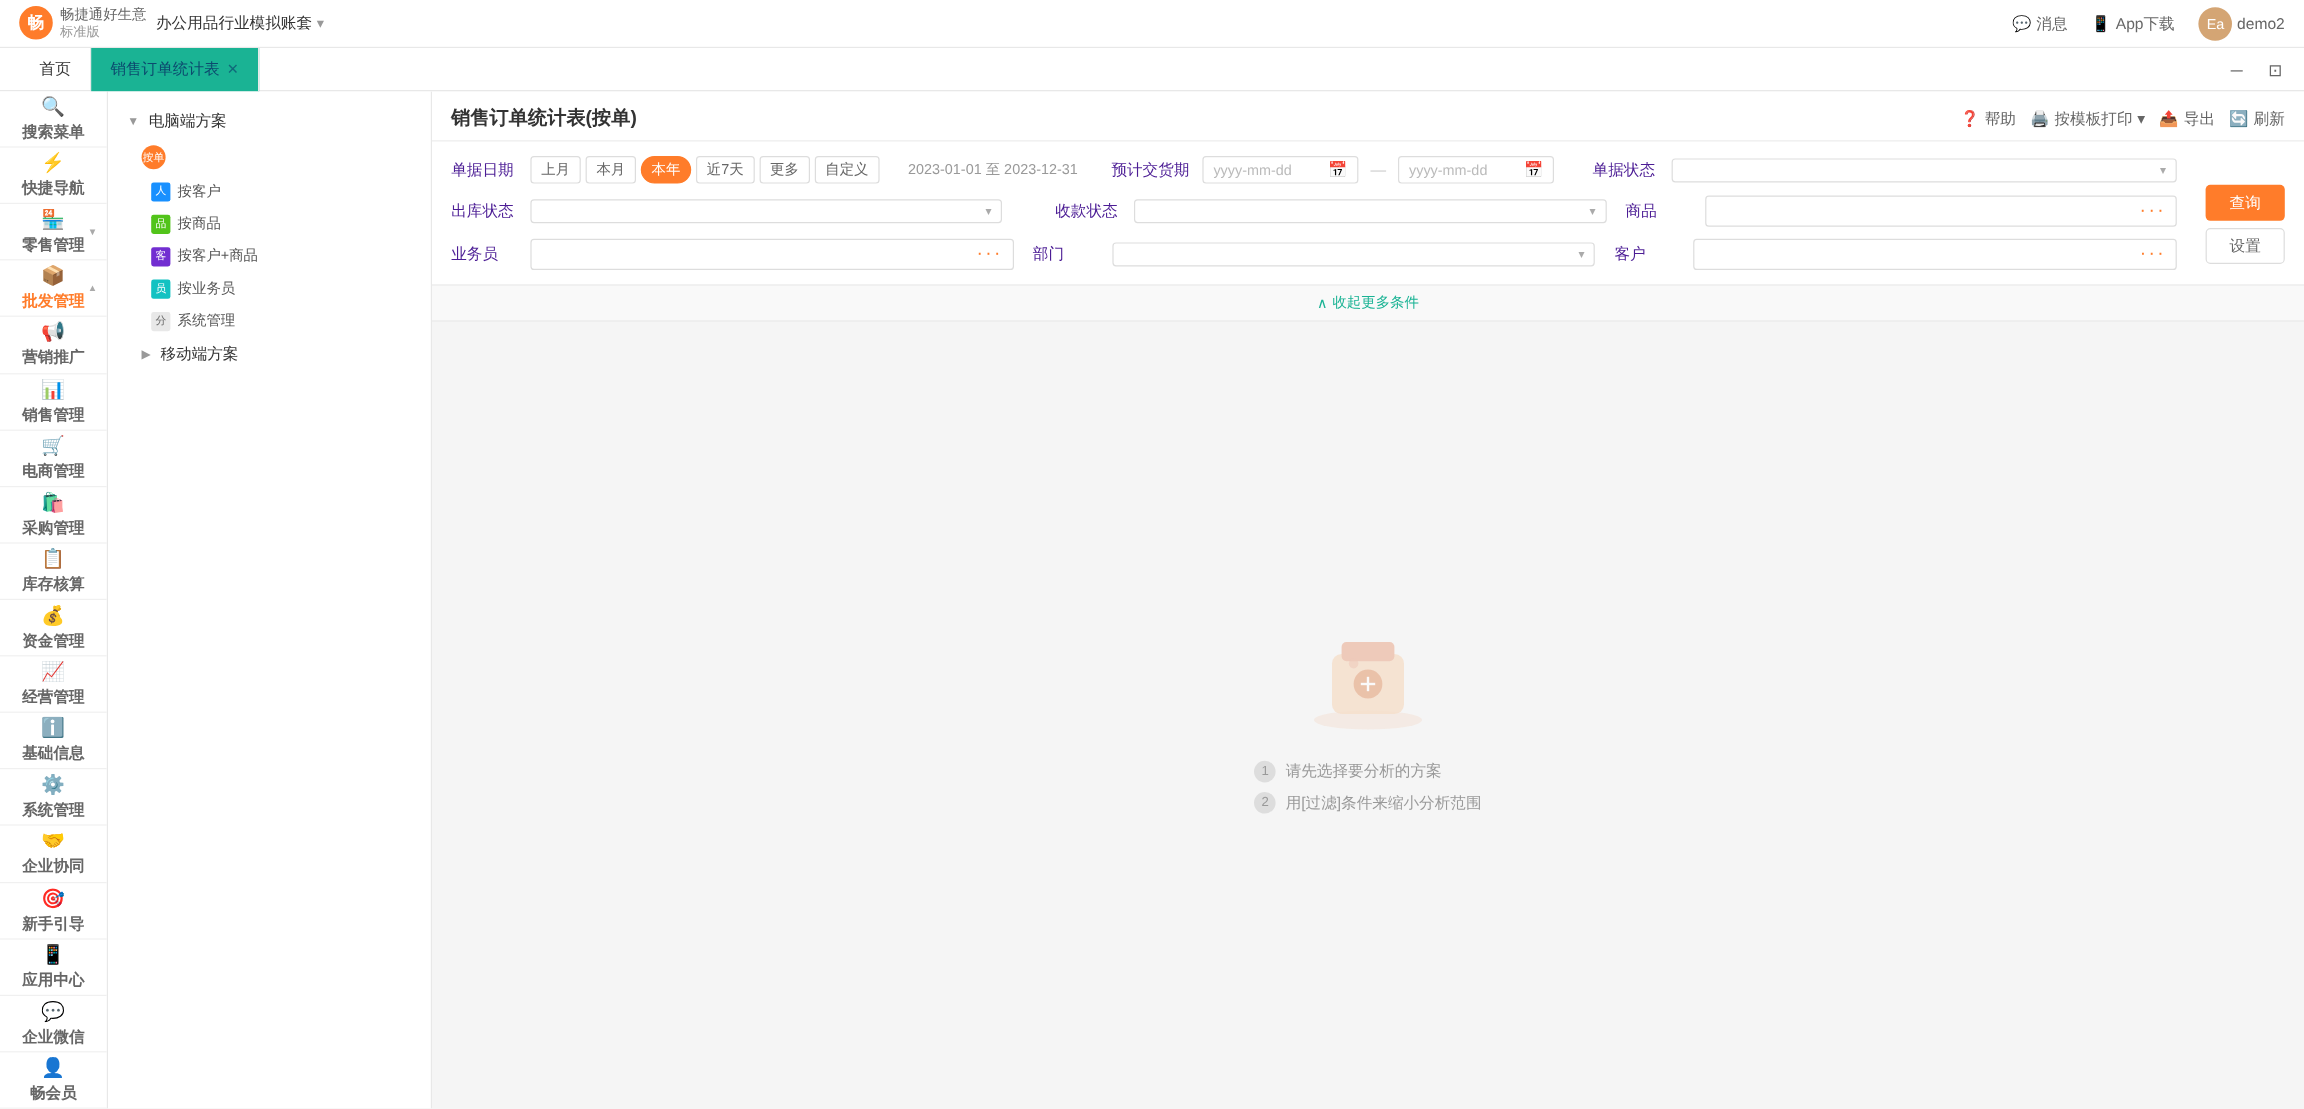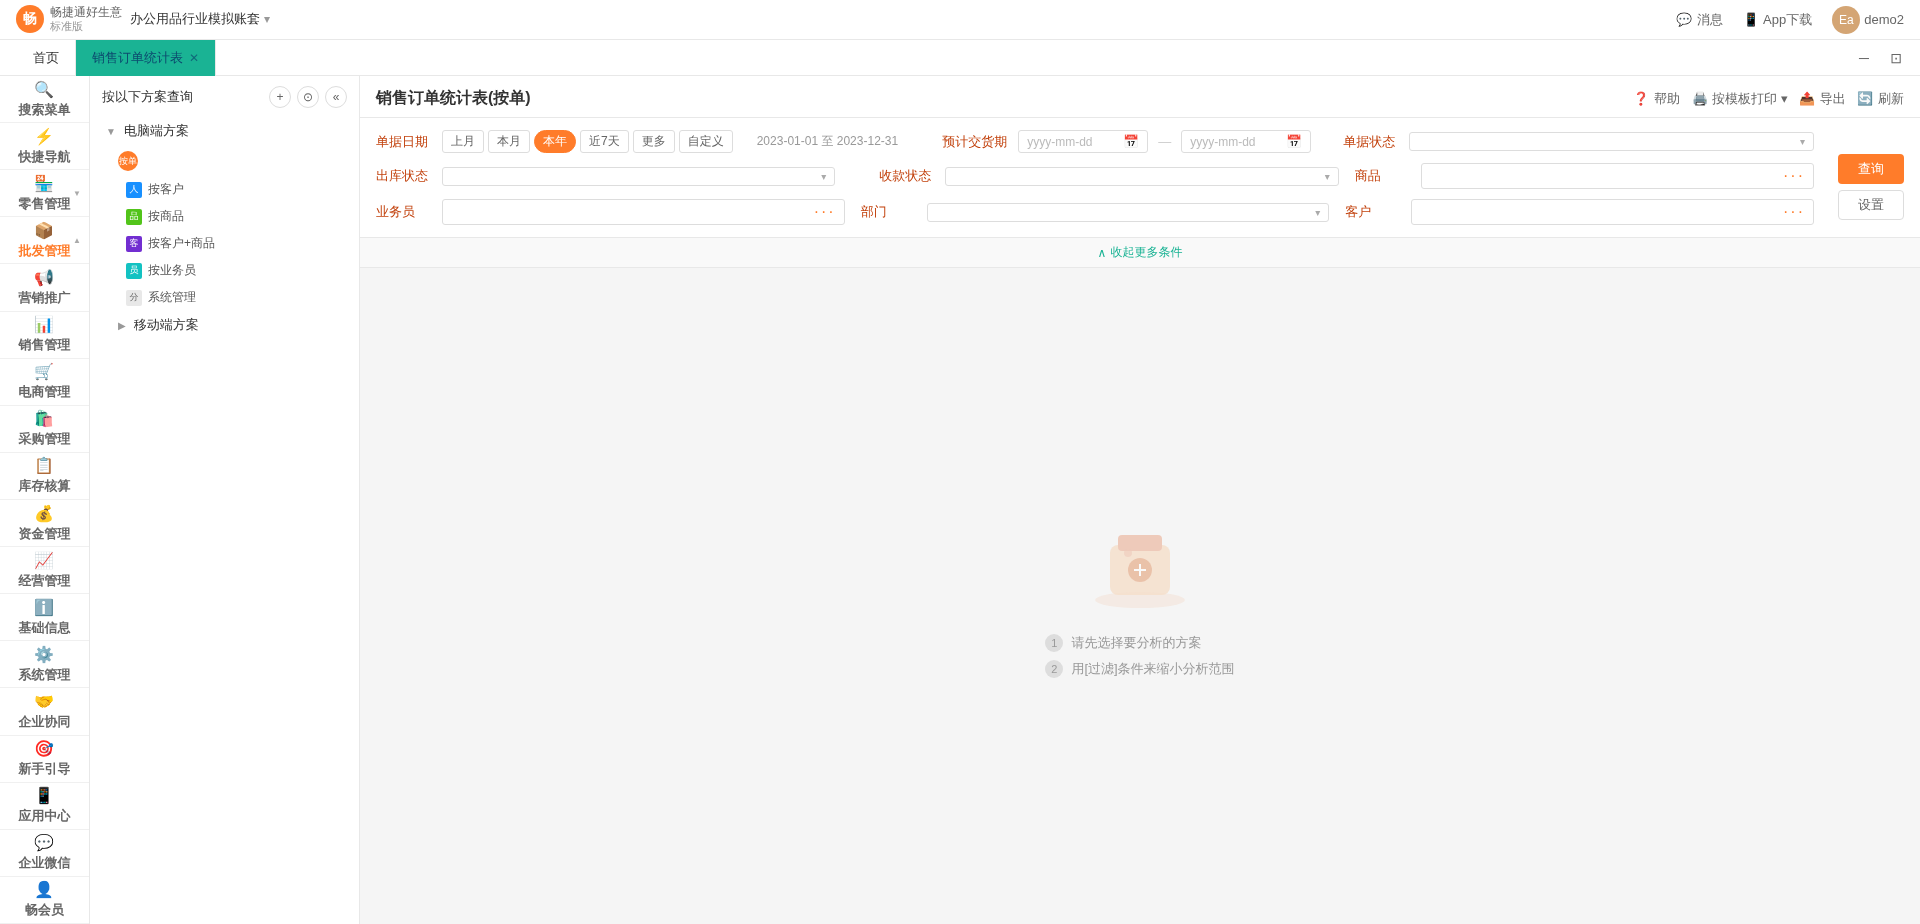--- a/index.html
+++ b/index.html
@@ -66,21 +66,21 @@
     .page-header { background: #fff; padding: 12px 16px 8px; border-bottom: 1px solid #e8e8e8; display: flex; align-items: center; justify-content: space-between; flex-shrink: 0; }
     .page-title { font-size: 16px; font-weight: 600; color: #333; }
     .page-actions { display: flex; align-items: center; gap: 12px; }
     .page-action { display: flex; align-items: center; gap: 4px; font-size: 13px; color: #666; cursor: pointer; }
 
     
     .filter-form { background: #fff; padding: 12px 16px; border-bottom: 1px solid #e8e8e8; flex-shrink: 0; }
     .filter-row { display: flex; align-items: center; gap: 16px; margin-bottom: 10px; }
     .filter-row:last-child { margin-bottom: 0; }
     .filter-item { display: flex; align-items: center; gap: 6px; }
-    .filter-label { font-size: 13px; color: #c2410c; white-space: nowrap; min-width: 60px; }
+    .filter-label { font-size: 13px; color: #4c1d95; white-space: nowrap; min-width: 60px; }
     .filter-label.wide { min-width: 70px; }
     .date-buttons { display: flex; align-items: center; gap: 4px; }
     .date-btn { padding: 2px 8px; border: 1px solid #ddd; border-radius: 3px; font-size: 12px; cursor: pointer; color: #666; background: #fff; }
     .date-btn.active { background: #ff7c2a; border-color: #ff7c2a; color: #fff; border-radius: 12px; }
     .date-input { border: 1px solid #ddd; border-radius: 3px; padding: 3px 8px; font-size: 12px; color: #999; min-width: 120px; background: #fff; display: flex; align-items: center; justify-content: space-between; cursor: pointer; }
     .date-input-icon { color: #ff7c2a; font-size: 13px; }
     .select-input { border: 1px solid #ddd; border-radius: 3px; padding: 3px 8px; font-size: 12px; color: #999; min-width: 180px; background: #fff; display: flex; align-items: center; justify-content: space-between; cursor: pointer; }
     .select-arrow { color: #aaa; font-size: 10px; }
     .multi-select { display: flex; align-items: center; gap: 4px; border: 1px solid #ddd; border-radius: 3px; padding: 3px 8px; min-width: 200px; background: #fff; cursor: pointer; }
     .multi-dots { color: #ff7c2a; font-size: 16px; letter-spacing: 2px; }
@@ -220,28 +220,20 @@
     </div>
     <div class="sidebar-item">
       <span class="icon">👤</span>
       <span class="label">畅会员</span>
     </div>
   </div>
 
   <div class="content-area">
 
     <div class="filter-panel">
-      <div class="filter-panel-header">
-        <span class="filter-panel-title">按以下方案查询</span>
-        <div class="filter-panel-actions">
-          <div class="filter-action-btn">+</div>
-          <div class="filter-action-btn">⊙</div>
-          <div class="filter-action-btn">«</div>
-        </div>
-      </div>
 
       <div class="tree-node">
         <span class="tree-expand">▼</span>
         <span>电脑端方案</span>
       </div>
 
       <div class="tree-child-item" style="padding-left:28px;">
         <div class="tree-icon orange-circle" style="font-size:9px;">按单</div>
       </div>
 
@@ -316,21 +308,21 @@
                 <button class="date-btn">自定义</button>
               </div>
             </div>
             <div class="filter-item" style="margin-left:8px;">
               <span style="font-size:12px;color:#999;">
                 <span>2023-01-01</span>
                 <span> 至 </span>
                 <span>2023-12-31</span>
               </span>
             </div>
-            <div class="filter-item" style="margin-left:28px;">
+            <div class="filter-item" style="margin-left:12px;">
               <span class="filter-label wide">预计交货期</span>
               <div class="date-input" style="min-width:130px;">
                 <span style="color:#bbb;font-size:12px;">yyyy-mm-dd</span>
                 <span class="date-input-icon">📅</span>
               </div>
               <span class="separator">—</span>
               <div class="date-input" style="min-width:130px;">
                 <span style="color:#bbb;font-size:12px;">yyyy-mm-dd</span>
                 <span class="date-input-icon">📅</span>
               </div>

